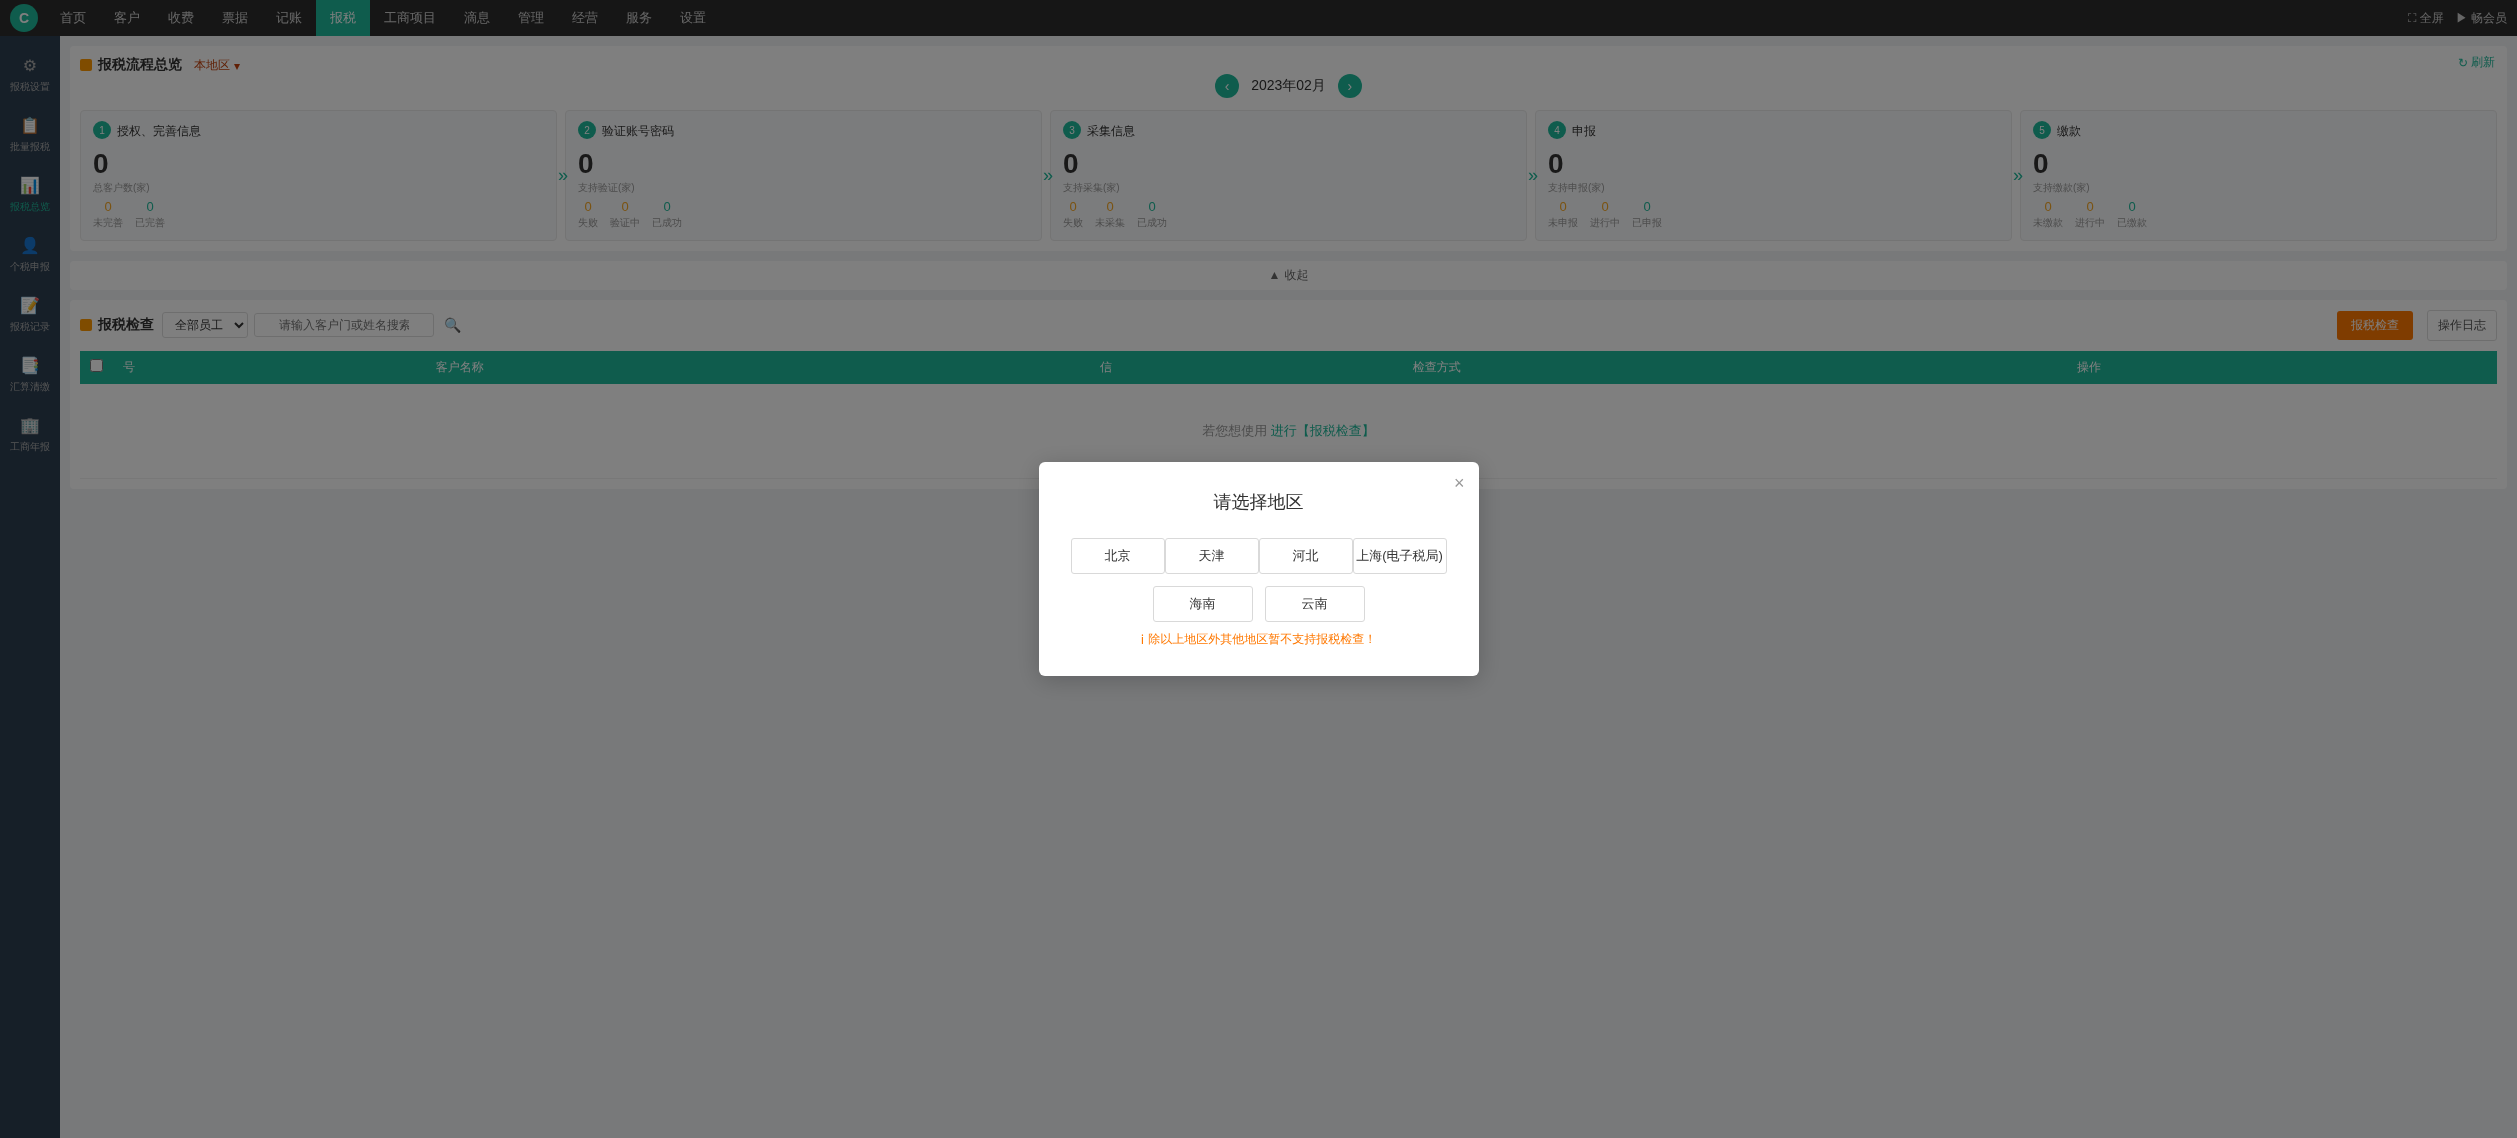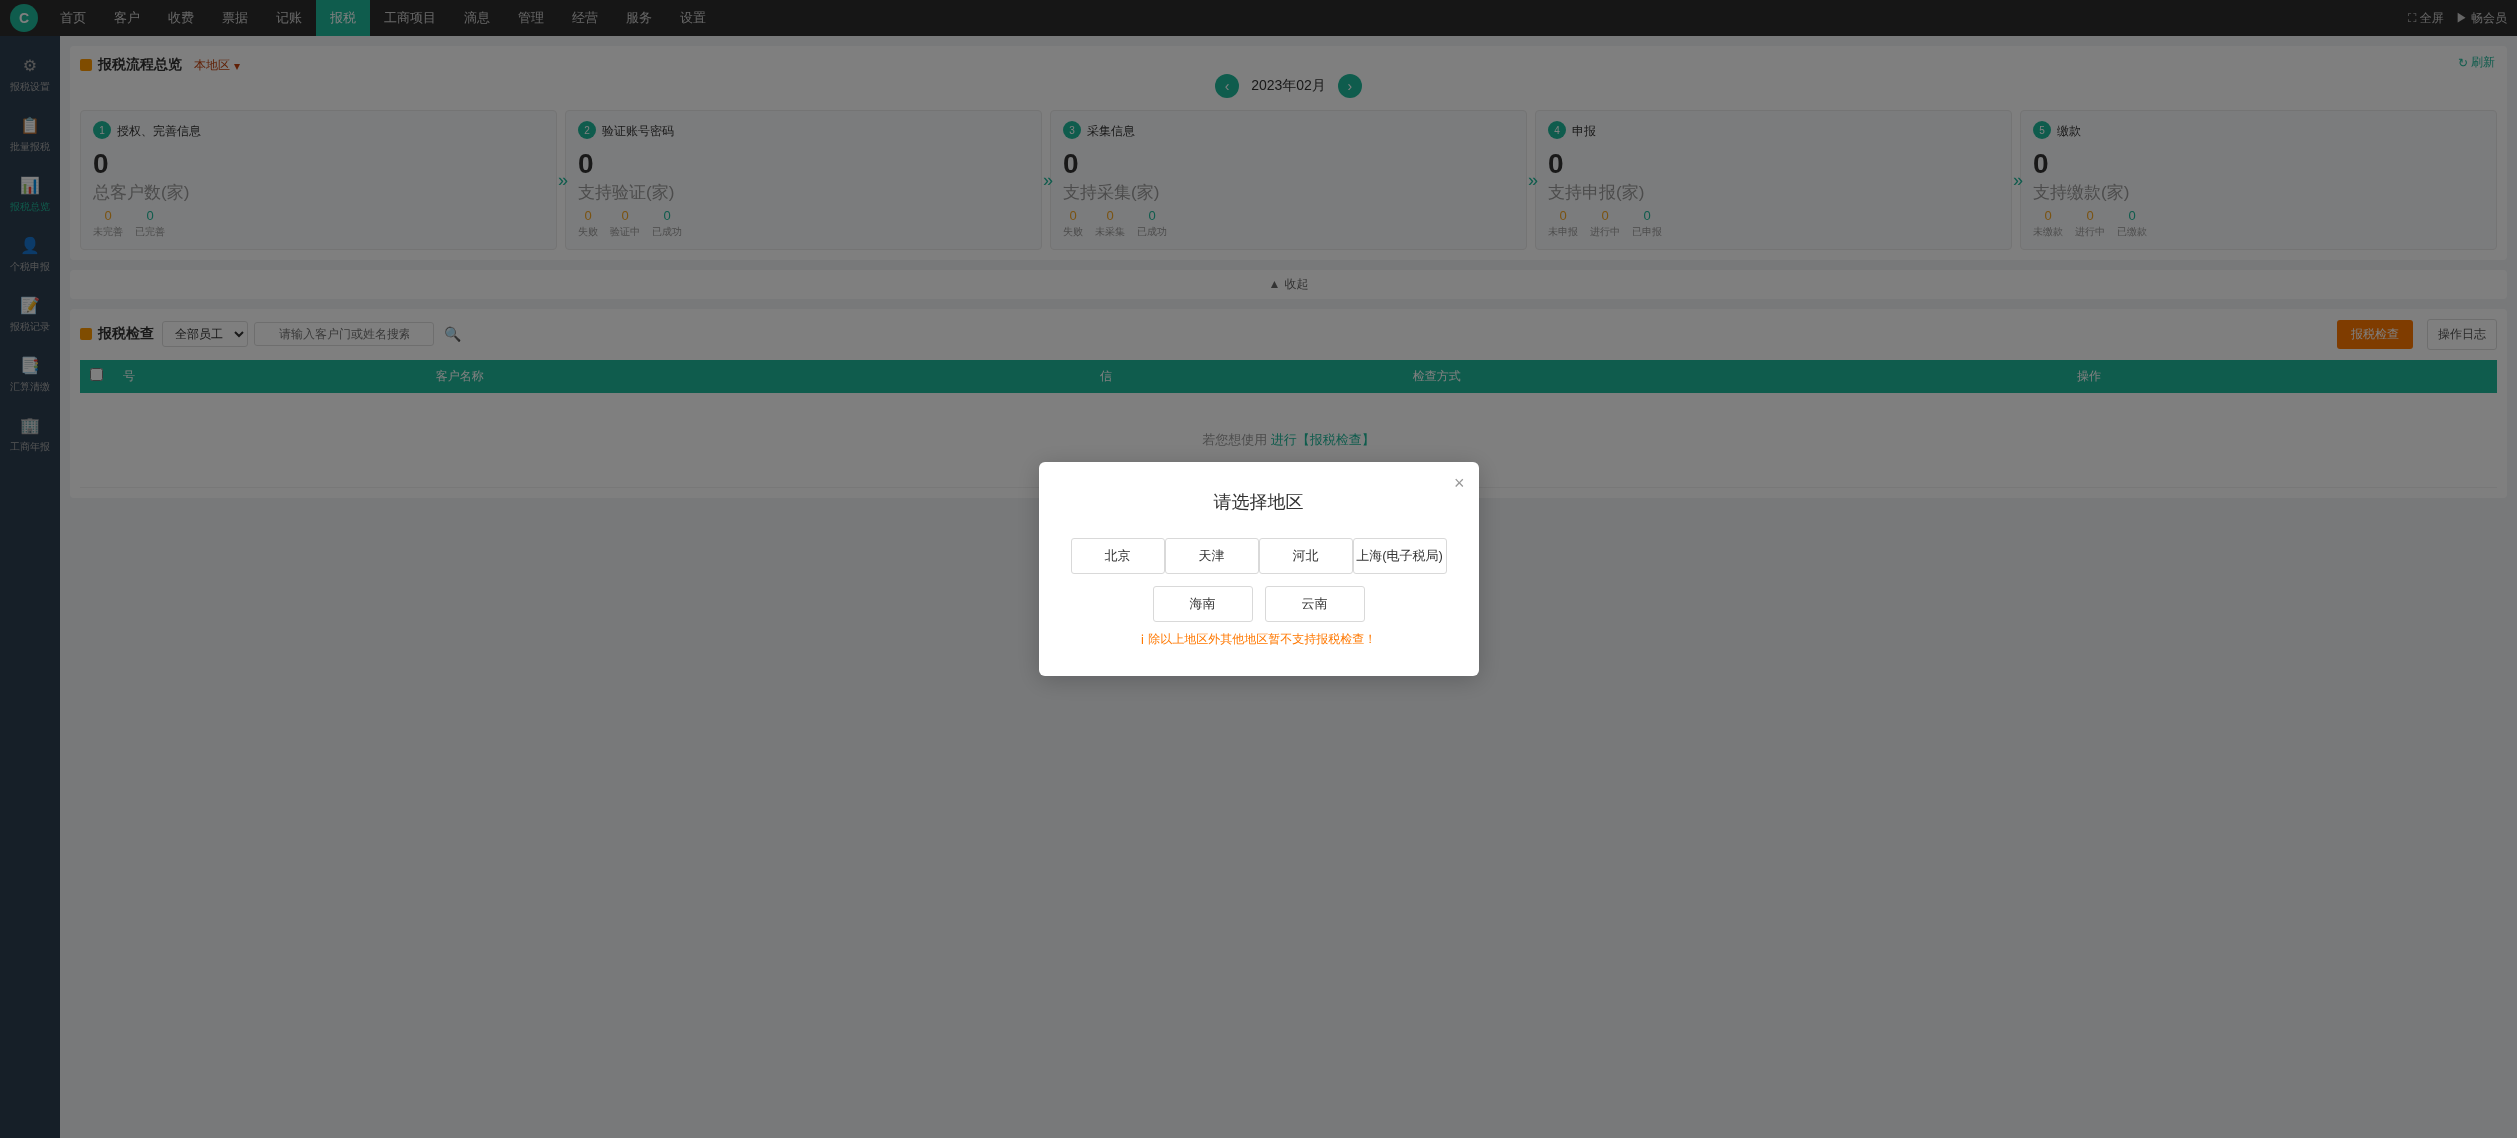--- a/index.html
+++ b/index.html
@@ -129,21 +129,21 @@
     }
     .flow-step:last-child { margin-right: 0; }
     .step-num {
       width: 18px; height: 18px; border-radius: 50%;
       background: #1fb89a; color: white;
       display: flex; align-items: center; justify-content: center;
       font-size: 10px; margin-bottom: 4px;
     }
     .step-title { font-size: 12px; color: #333; margin-bottom: 2px; }
     .step-count { font-size: 28px; font-weight: bold; color: #333; line-height: 1.2; }
-    .step-sub { font-size: 17px; color: #999; margin-bottom: 0; }
+    .step-sub { font-size: 10px; color: #999; margin-bottom: 0; }
     .step-arrow {
       position: absolute; right: -12px; top: 50%;
       transform: translateY(-50%);
       color: #1fb89a; font-size: 18px; z-index: 1;
     }
     .step-stats { display: flex; gap: 12px; margin-top: 4px; }
     .stat-item { display: flex; flex-direction: column; align-items: center; gap: 2px; }
     .stat-num { font-size: 13px; color: #f5a623; }
     .stat-num.green { color: #1fb89a; }
     .stat-label { font-size: 10px; color: #999; }

